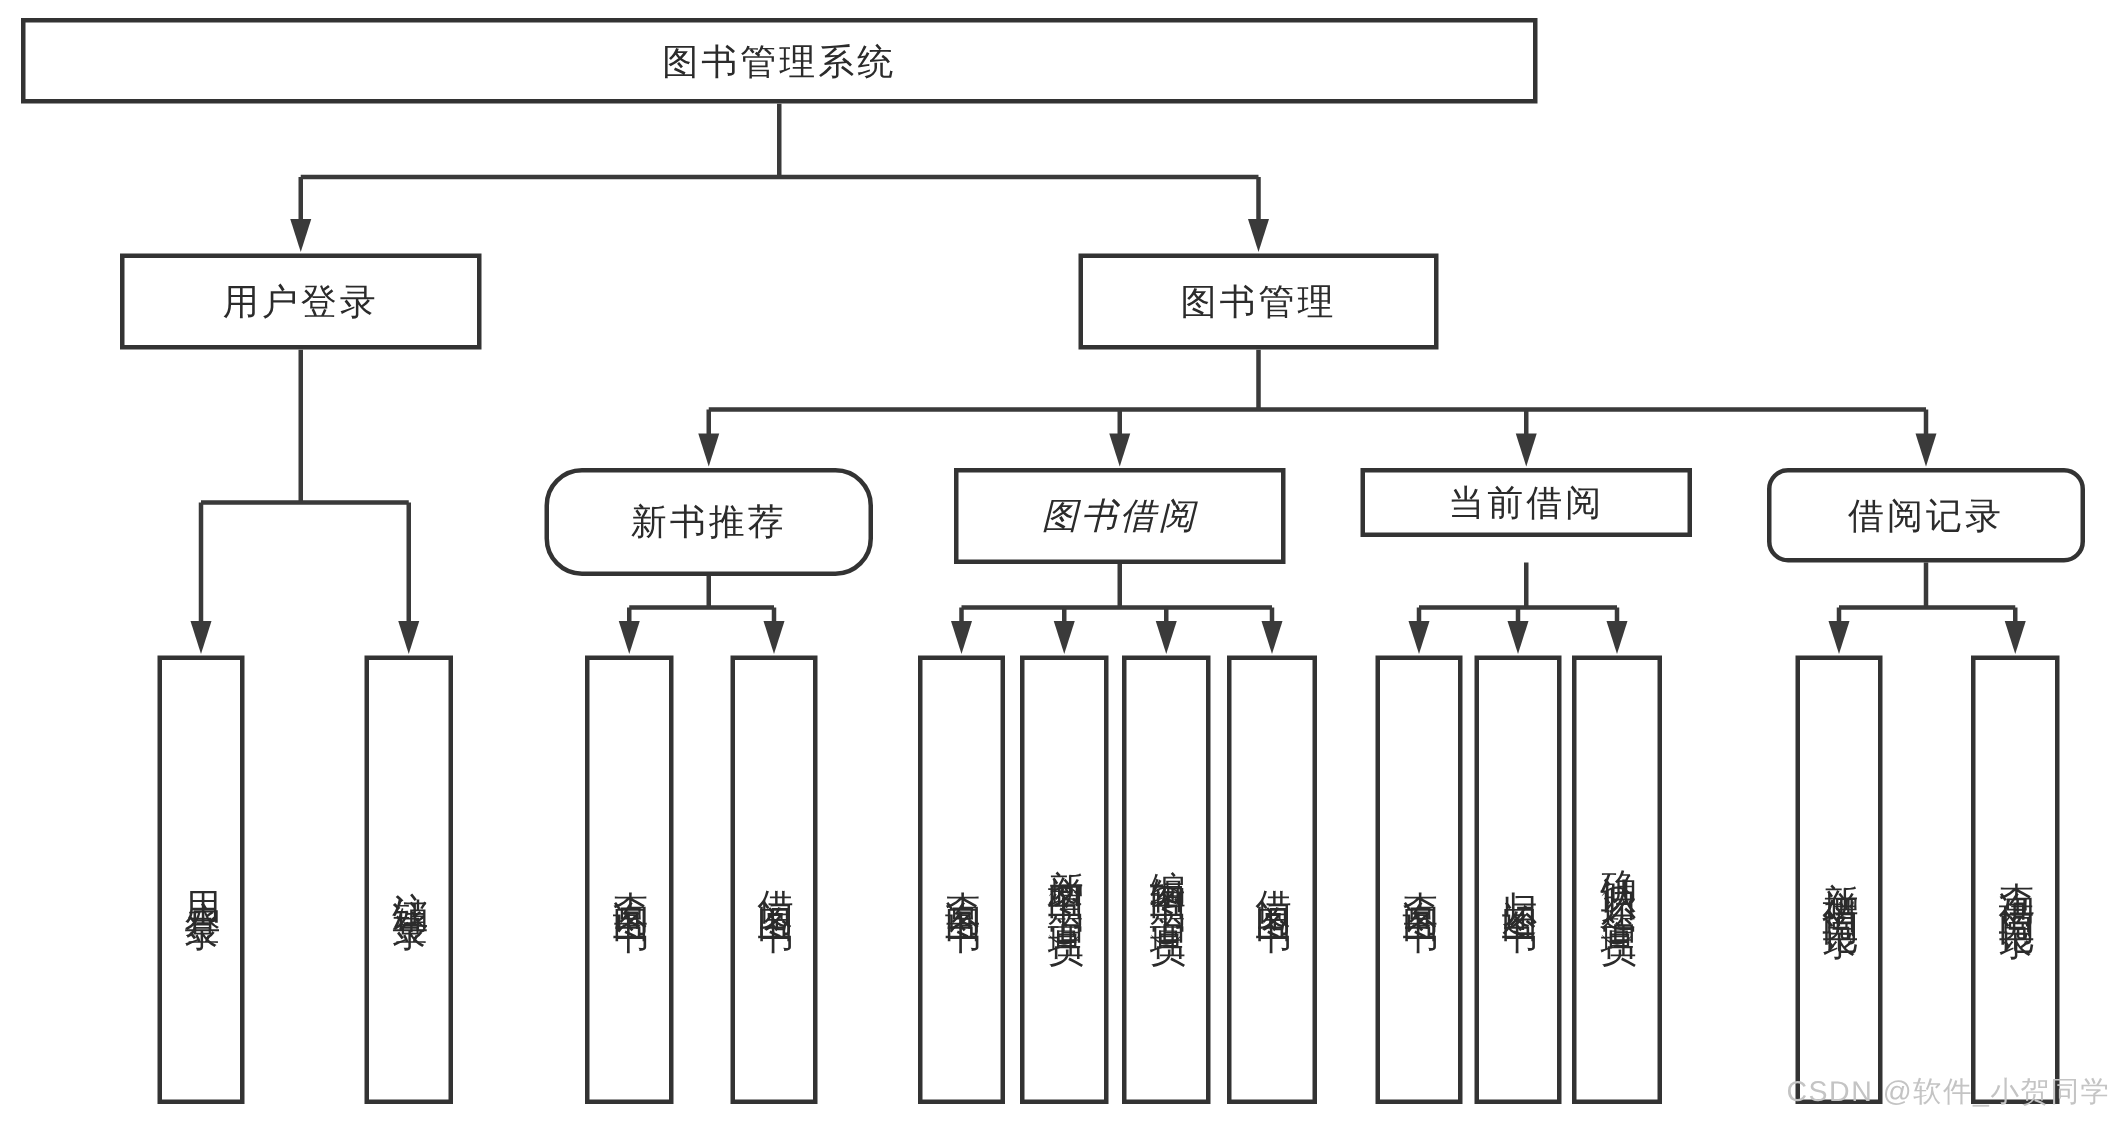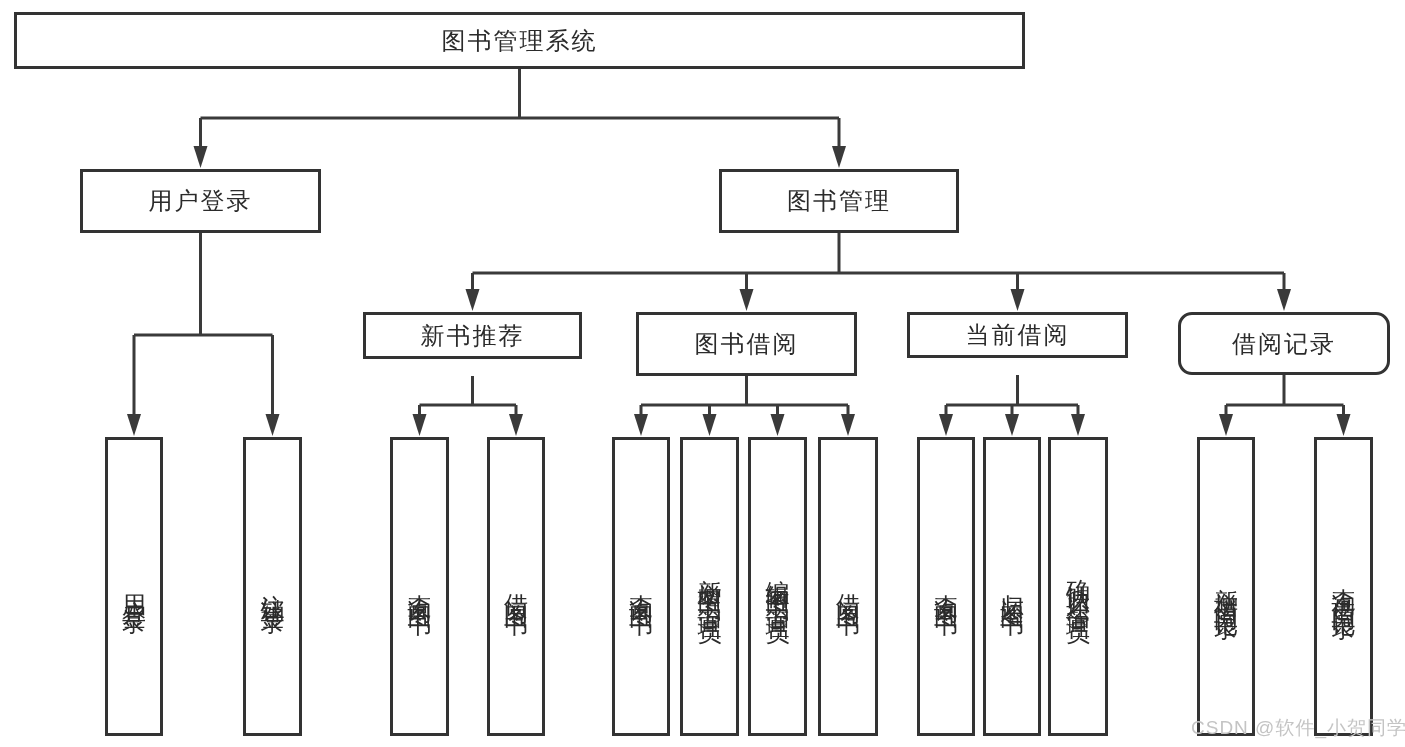--- a/index.html
+++ b/index.html
@@ -31,22 +31,22 @@
     writing-mode: vertical-rl;
     text-orientation: mixed;
     letter-spacing: 6px;
     line-height: 1;
     white-space: nowrap;
   }
   
   .b-root { left: 14px;  top: 12px;  width: 1011px; height: 57px; }
   .b-l2a  { left: 80px;  top: 169px; width: 241px;  height: 64px; }
   .b-l2b  { left: 719px; top: 169px; width: 240px;  height: 64px; }
-  .b-l3a  { left: 363px; top: 312px; width: 219px;  height: 47px; }
-  .b-l3b  { left: 636px; top: 312px; width: 221px;  height: 64px; }
+  .b-l3a  { left: 363px; top: 312px; width: 219px;  height: 72px; border-radius: 25px; }
+  .b-l3b  { left: 636px; top: 312px; width: 221px;  height: 64px; font-style: italic; }
   .b-l3c  { left: 907px; top: 312px; width: 221px;  height: 46px; }
   .b-l3d  { left: 1178px;top: 312px; width: 212px;  height: 63px; border-radius: 14px; }
   .leaf   { top: 437px; height: 299px; }
   .b-g1a { left: 105px;  width: 58px; }
   .b-g1b { left: 243px;  width: 59px; }
   .b-g2a { left: 390px;  width: 59px; }
   .b-g2b { left: 487px;  width: 58px; }
   .b-g3a { left: 612px;  width: 58px; }
   .b-g3b { left: 680px;  width: 59px; }
   .b-g3c { left: 748px;  width: 59px; }

